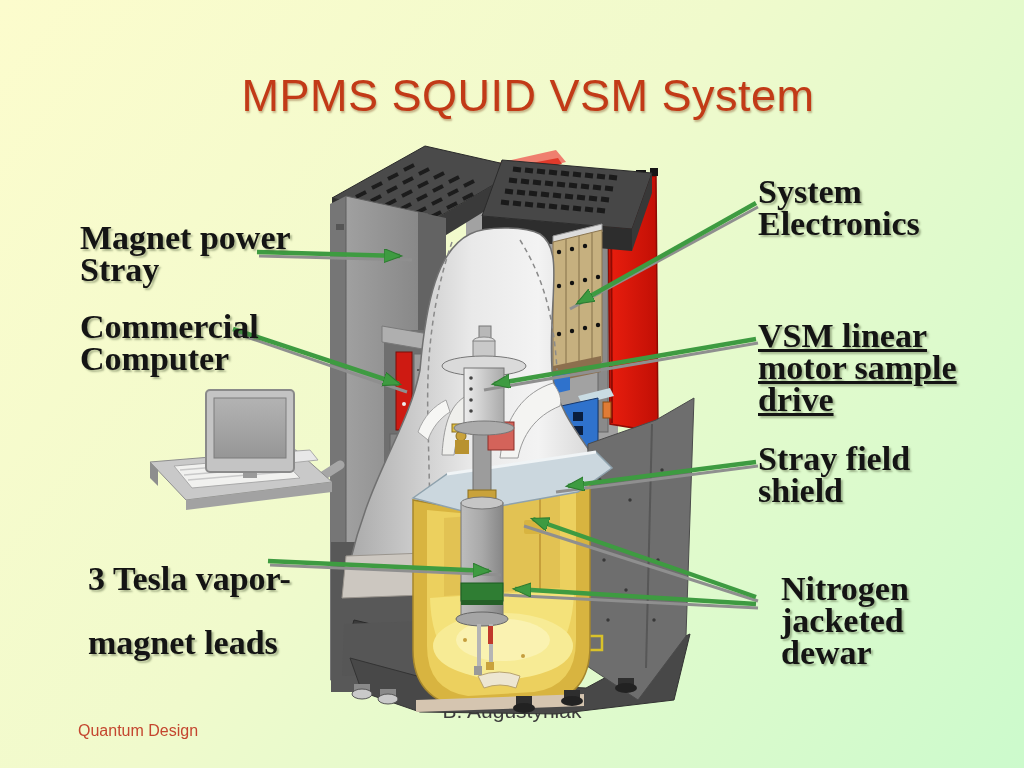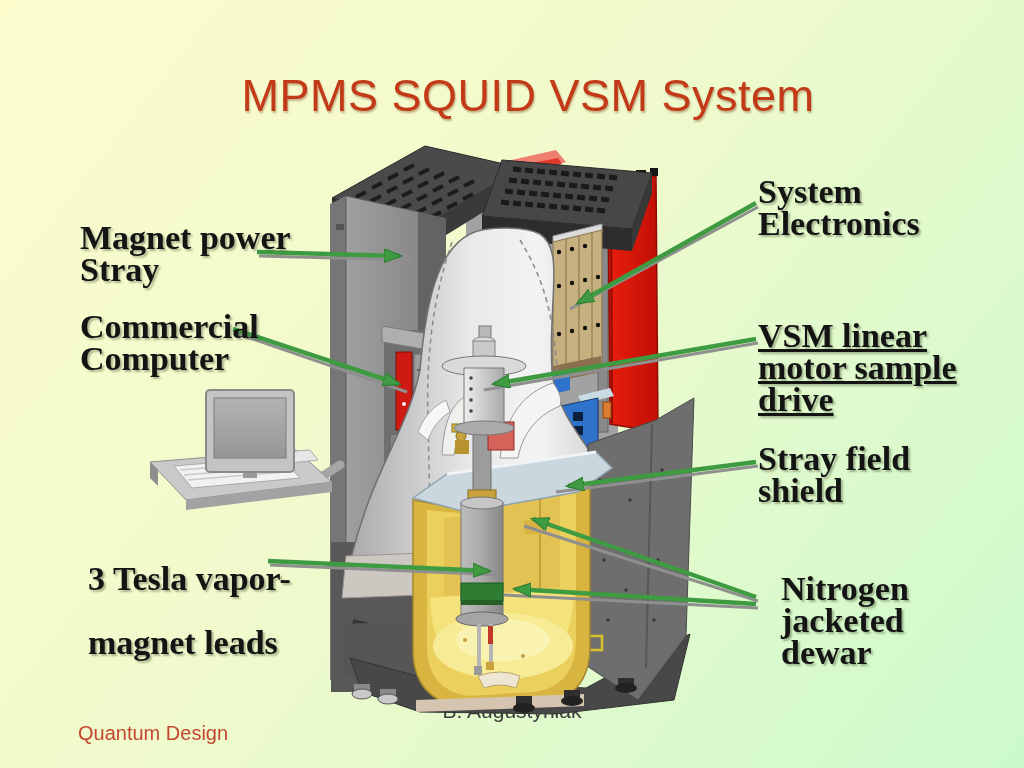--- a/index.html
+++ b/index.html
@@ -10,21 +10,21 @@
   .title{position:absolute;left:0;top:54px;width:1024px;margin:16px;z-index:3;
          font-family:"Liberation Sans",sans-serif;font-weight:400;font-size:45px;
          text-align:center;color:#c23a17;letter-spacing:0.5px;
          text-shadow:1px 2px 2px rgba(110,45,10,.35);}
   .label{position:absolute;z-index:3;font-family:"Liberation Serif",serif;font-weight:bold;
          font-size:34px;line-height:32px;color:#141414;white-space:pre-line;
          text-shadow:2px 2px 2px rgba(80,95,60,.45);}
   .label sub{font-size:62%;}
   .credit{position:absolute;left:0;top:699px;width:1024px;text-align:center;z-index:1;
           font-size:21px;color:#3d3d3d;}
-  .brand{position:absolute;left:78px;top:722px;z-index:3;font-size:20px;color:#c4462f;text-align:center;}
+  .brand{position:absolute;left:78px;top:722px;z-index:3;font-size:16px;color:#c4462f;text-align:center;}
 </style>
 </head>
 <body>
 
 <div class="slide">
 
   <div class="credit">B. Augustyniak</div>
 
   <svg class="illustration" width="1024" height="768" viewBox="0 0 1024 768">
     <defs>

